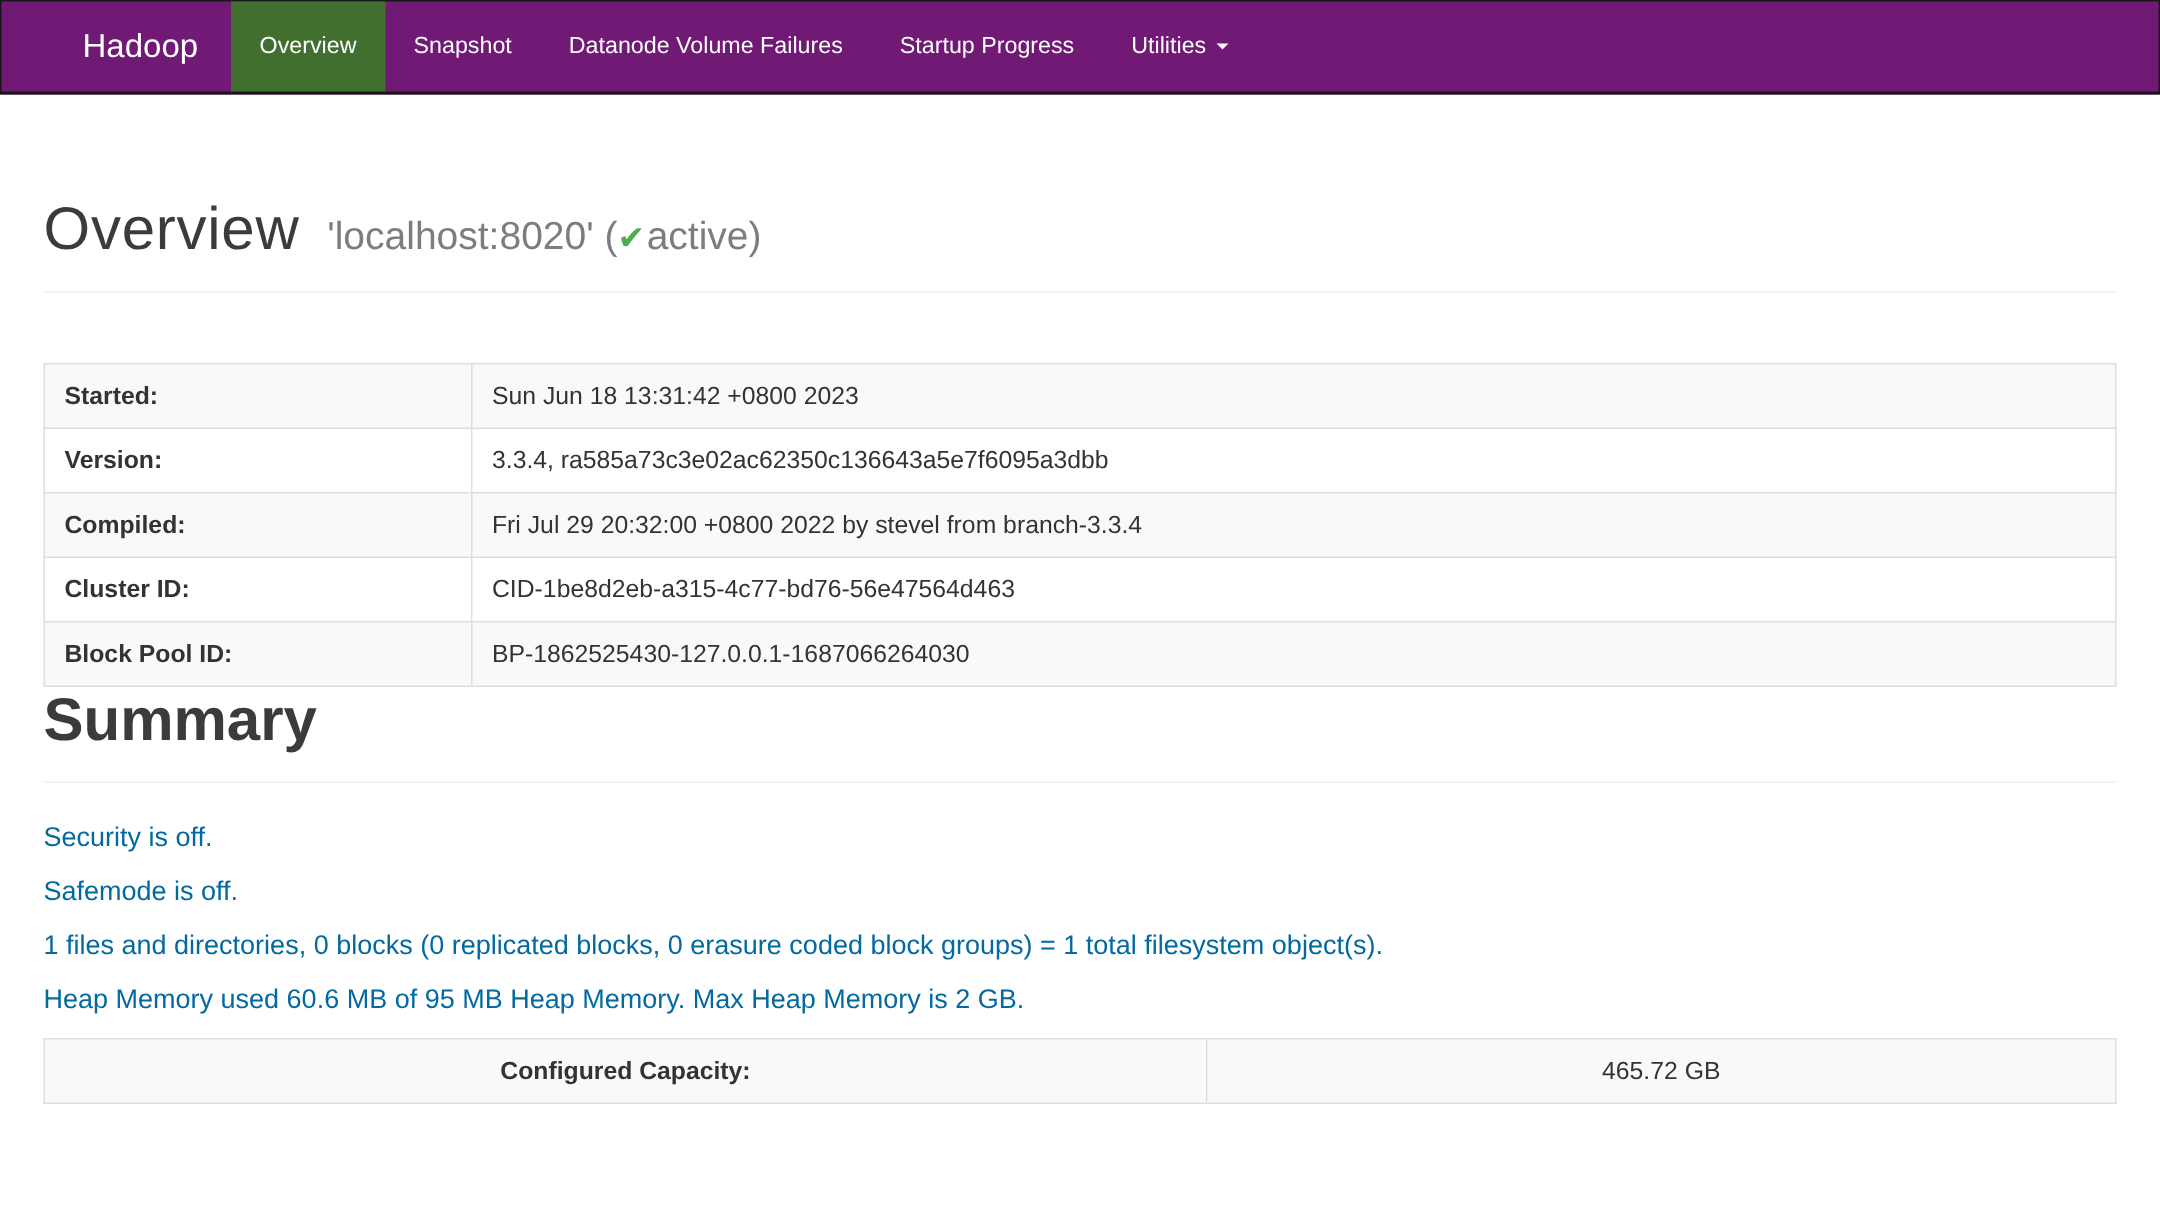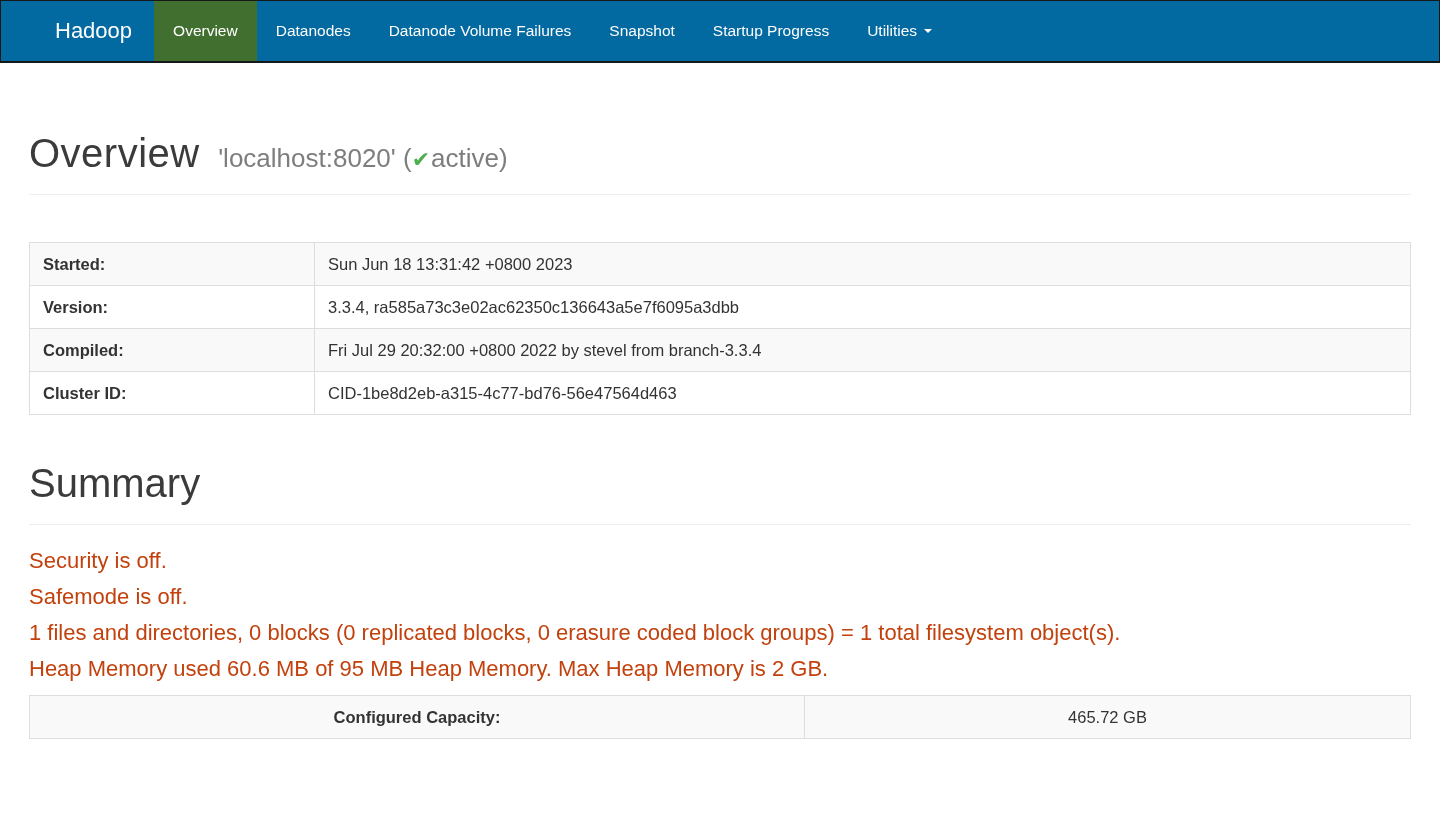--- a/index.html
+++ b/index.html
@@ -7,21 +7,21 @@
     width: 1440px; height: 815px;
     overflow: hidden;
     background: #ffffff;
     font-family: "Liberation Sans", sans-serif;
     color: #333;
   }
 
   
   .navbar {
     height: 63px;
-    background: #0369a1;
+    background: #701a75;
     border: 1px solid #171717;
     border-bottom-width: 2px;
     display: flex;
     align-items: stretch;
     padding-left: 54px;
   }
   .navbar-brand {
     display: flex;
     align-items: center;
     color: #ffffff;
@@ -92,44 +92,42 @@
     padding: 11px 13px;
     line-height: 20px;
   }
   table.info-table tr:nth-child(odd) { background: #f9f9f9; }
   table.info-table tr:nth-child(even) { background: #ffffff; }
   td.row-label { font-weight: 700; width: 285px; }
   table.capacity td.row-label { width: 775px; }
 
   
   .section-title {
-    margin-top: 46px;
     font-size: 40px;
-    font-weight: 400;
+    font-weight: 700;
     color: #3b3b3b;
   }
   .summary-paragraphs { margin-bottom: 10px; }
   .summary-paragraphs p {
-    font-size: 22px;
+    font-size: 18px;
     line-height: 20px;
     margin: 0 0 16px 0;
-    color: #c2410c;
+    color: #0369a1;
   }
   table.capacity { margin-top: 10px; text-align: center; }
 </style>
 </head>
 <body>
 
 <nav class="navbar">
   <a class="navbar-brand">Hadoop</a>
   <ul class="nav-items">
     <li class="nav-item active">Overview</li>
-    <li class="nav-item">Datanodes</li>
+    <li class="nav-item">Snapshot</li>
     <li class="nav-item">Datanode Volume Failures</li>
-    <li class="nav-item">Snapshot</li>
     <li class="nav-item">Startup Progress</li>
     <li class="nav-item">
       <span>Utilities</span>
       <span class="caret"></span>
     </li>
   </ul>
 </nav>
 
 <div class="container">
 
@@ -154,20 +152,24 @@
         <td class="row-value">3.3.4, ra585a73c3e02ac62350c136643a5e7f6095a3dbb</td>
       </tr>
       <tr>
         <td class="row-label">Compiled:</td>
         <td class="row-value">Fri Jul 29 20:32:00 +0800 2022 by stevel from branch-3.3.4</td>
       </tr>
       <tr>
         <td class="row-label">Cluster ID:</td>
         <td class="row-value">CID-1be8d2eb-a315-4c77-bd76-56e47564d463</td>
       </tr>
+      <tr>
+        <td class="row-label">Block Pool ID:</td>
+        <td class="row-value">BP-1862525430-127.0.0.1-1687066264030</td>
+      </tr>
     </tbody>
   </table>
 
   <h1 class="section-title">Summary</h1>
 
   <hr class="rule">
 
   <div class="summary-paragraphs">
     <p>Security is off.</p>
     <p>Safemode is off.</p>

